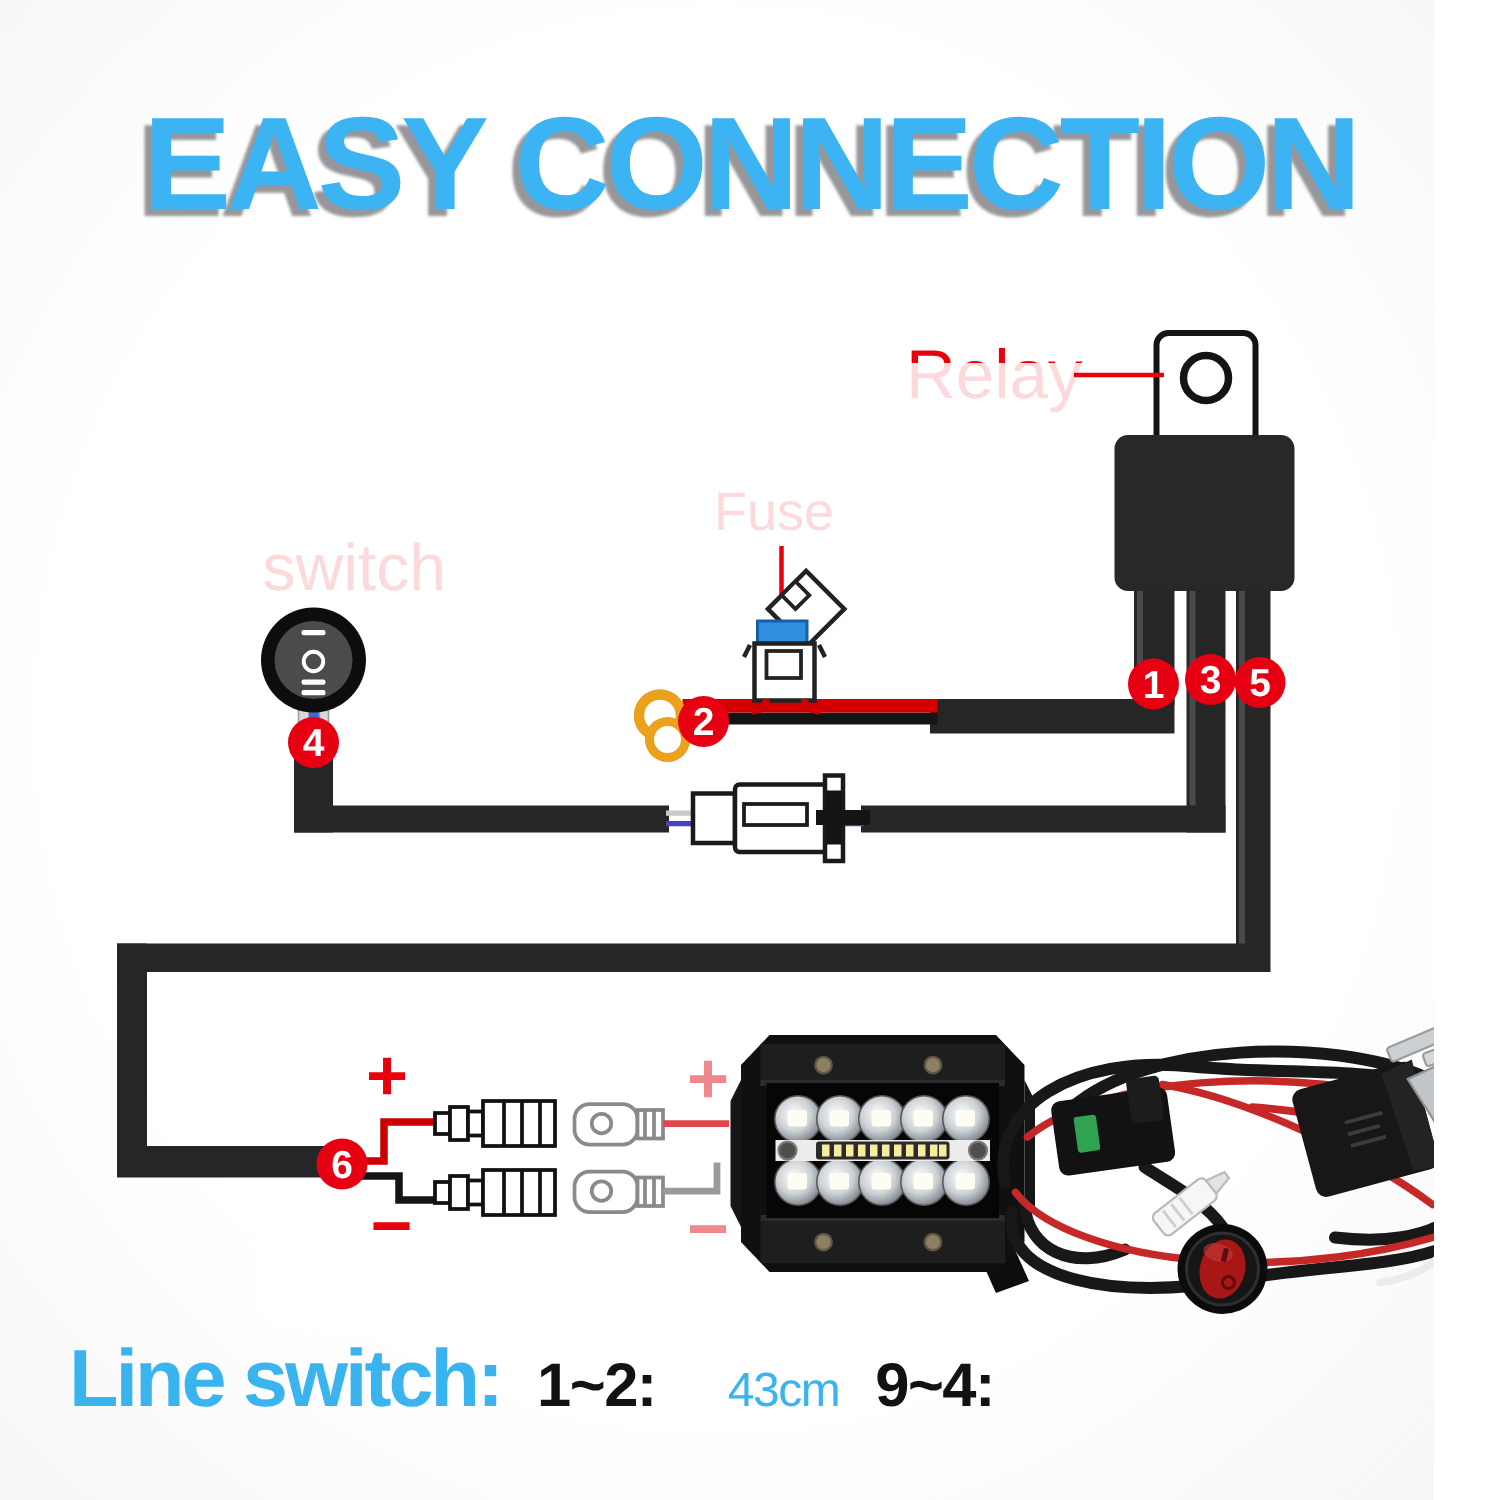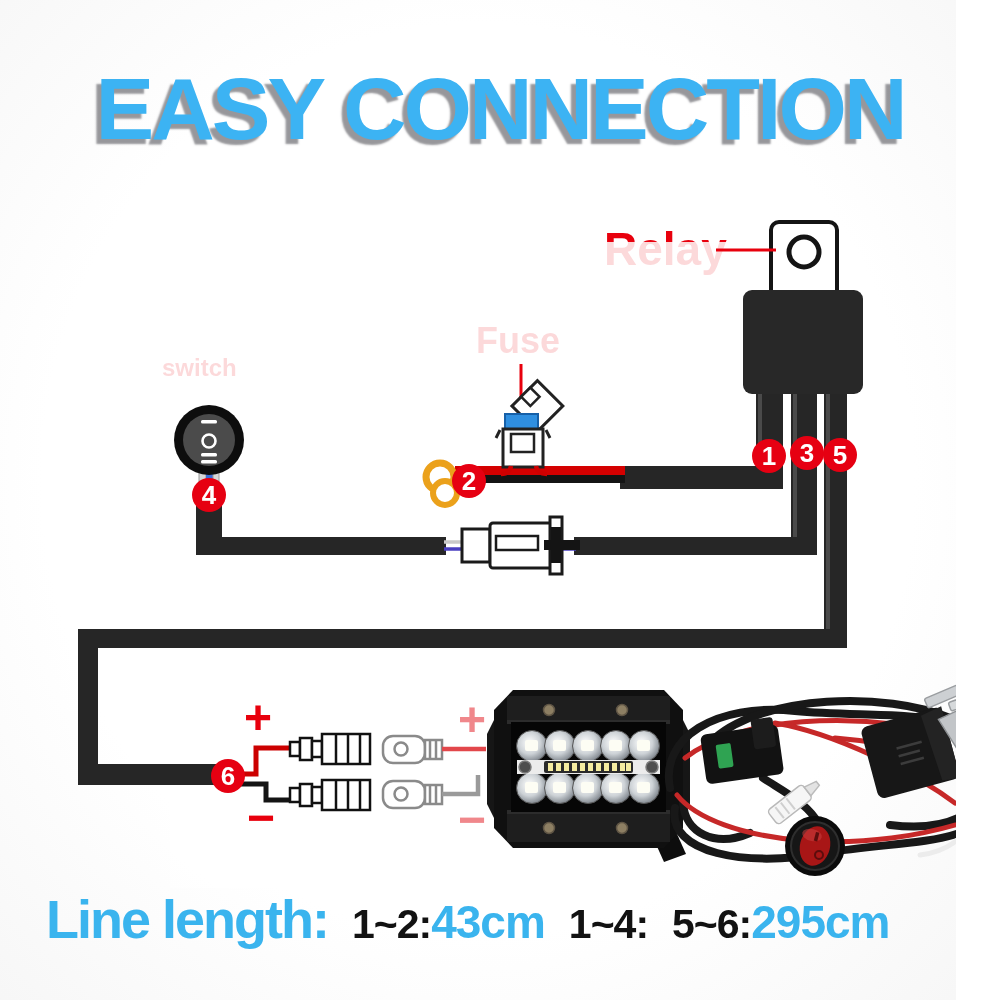--- a/index.html
+++ b/index.html
@@ -8,40 +8,40 @@
     position:relative;width:956px;height:1000px;overflow:hidden;
     background:radial-gradient(120% 120% at 50% 48%, #ffffff 38%, #f4f4f4 68%, #e7e7e8 100%);
   }
   .abs{position:absolute;}
   #title{
     top:58px;left:0;width:1000px;text-align:center;
     font-size:88px;font-weight:700;letter-spacing:-3px;color:#3cb3f3;
     text-shadow:-5px 5px 2px rgba(125,125,130,.8);
     white-space:nowrap;
   }
-  .red-label{color:#e8000d;font-weight:700;white-space:nowrap;text-align:right;}
+  .red-label{color:#e8000d;font-weight:400;white-space:nowrap;text-align:right;}
   #label-relay{left:604px;top:222px;font-size:46px;}
   #label-fuse{left:476px;top:320px;font-size:36px;}
-  #label-switch{left:162px;top:354px;font-size:24px;}
+  #label-switch{left:175px;top:354px;font-size:44px;}
   .marker{
     width:34px;height:34px;border-radius:50%;background:#e60012;
     color:#ffffff;font-weight:700;font-size:26px;line-height:34px;text-align:center;
     z-index:6;
   }
   .pol{font-weight:700;font-size:48px;line-height:1;z-index:5;width:50px;text-align:center;}
   .pol.dark{color:#e8000d;}
   .pol.light{color:#f0878b;}
   #footer{
     left:46px;top:888px;display:flex;align-items:baseline;white-space:nowrap;z-index:6;
   }
   #footer .prefix{color:#3ab4ee;font-size:54px;font-weight:700;letter-spacing:-2px;}
   #footer .seg{margin-left:24px;display:inline-flex;align-items:baseline;}
   #footer .seg:first-of-type{margin-left:4px;}
   #footer .range{color:#121212;font-size:41px;font-weight:700;letter-spacing:-1px;}
-  #footer .value{color:#3ab4ee;font-size:46px;font-weight:700;letter-spacing:-1px;}
+  #footer .value{color:#3ab4ee;font-size:32px;font-weight:400;letter-spacing:-1px;margin-left:48px;}
   svg{display:block;}
 </style>
 </head>
 <body>
 
 <div id="page">
 
   <svg class="abs" style="left:0;top:0;z-index:2" width="1000" height="1000" viewBox="0 0 1000 1000">
     <defs>
       <radialGradient id="lens" cx="42%" cy="40%" r="65%">
@@ -293,27 +293,23 @@
   <div class="abs marker" style="left:192px;top:478px">4</div>
   <div class="abs marker" style="left:823px;top:438px">5</div>
   <div class="abs marker" style="left:211px;top:759px">6</div>
 
   <div class="abs pol dark" style="left:233px;top:694px">+</div>
   <div class="abs pol dark" style="left:236px;top:794px">−</div>
   <div class="abs pol light" style="left:447px;top:696px">+</div>
   <div class="abs pol light" style="left:447px;top:796px">−</div>
 
   <div class="abs" id="footer">
-    <span class="prefix">Line length:</span>
+    <span class="prefix">Line switch:</span>
     <span class="seg">
       <span class="range">1~2:</span>
         <span class="value">43cm</span>
     </span>
     <span class="seg">
-      <span class="range">1~4:</span>
-    </span>
-    <span class="seg">
-      <span class="range">5~6:</span>
-        <span class="value">295cm</span>
+      <span class="range">9~4:</span>
     </span>
   </div>
 
 </div>
 
 </body></html>

